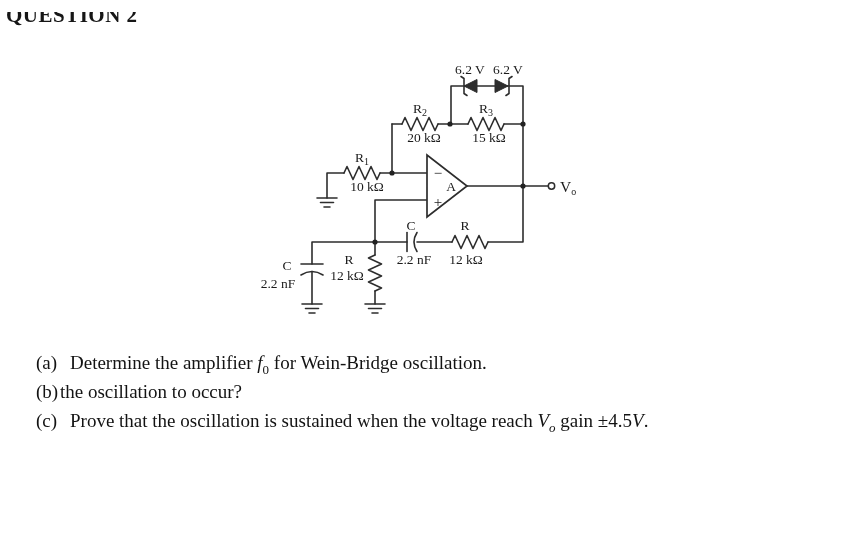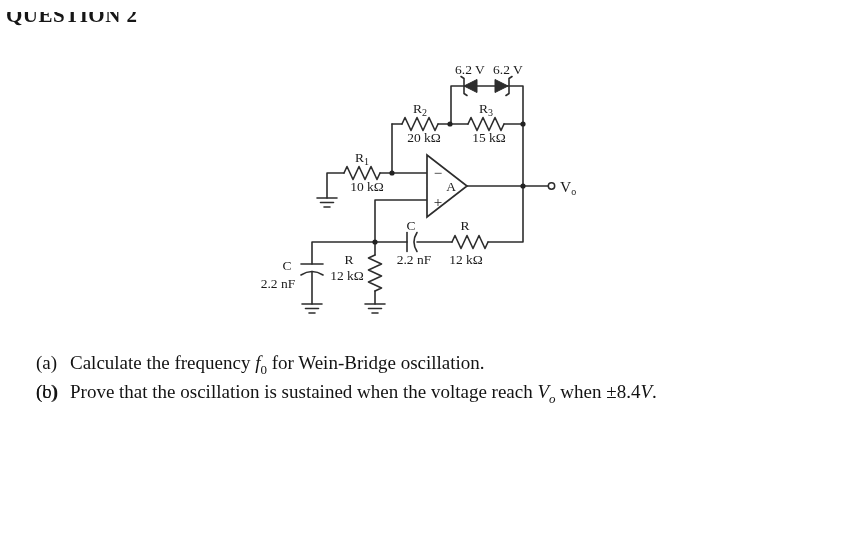--- a/index.html
+++ b/index.html
@@ -155,27 +155,27 @@
     <circle class="dot" cx="450" cy="112" r="2.6"></circle>
     <circle class="dot" cx="523" cy="112" r="2.6"></circle>
     <circle class="dot" cx="523" cy="174" r="2.6"></circle>
     <circle class="dot" cx="375" cy="230" r="2.6"></circle>
   </svg>
 
   <div class="questions">
 
     <div class="q-item">
       <span class="q-label">(a)</span>
-      <span class="q-text"><span>Calculate the frequency </span><span class="ivar">f</span><sub class="qsub">0</sub><span> for Wein-Bridge oscillation.</span></span>
+      <span class="q-text"><span>Determine the amplifier </span><span class="ivar">f</span><sub class="qsub">0</sub><span> for Wein-Bridge oscillation.</span></span>
     </div>
 
     <div class="q-item">
       <span class="q-label">(b)</span>
-      <span class="q-text"></span>
+      <span class="q-text"><span class="q-cont">the oscillation to occur?</span></span>
     </div>
 
     <div class="q-item">
       <span class="q-label">(c)</span>
-      <span class="q-text"><span>Prove that the oscillation is sustained when the voltage reach </span><span class="ivar">V</span><sub class="qsub ivar">o</sub><span> when </span><span>±8.4</span><span class="ivar">V</span><span>.</span></span>
+      <span class="q-text"><span>Prove that the oscillation is sustained when the voltage reach </span><span class="ivar">V</span><sub class="qsub ivar">o</sub><span> gain </span><span>±4.5</span><span class="ivar">V</span><span>.</span></span>
     </div>
 
   </div>
 </div>
 
 </body></html>

